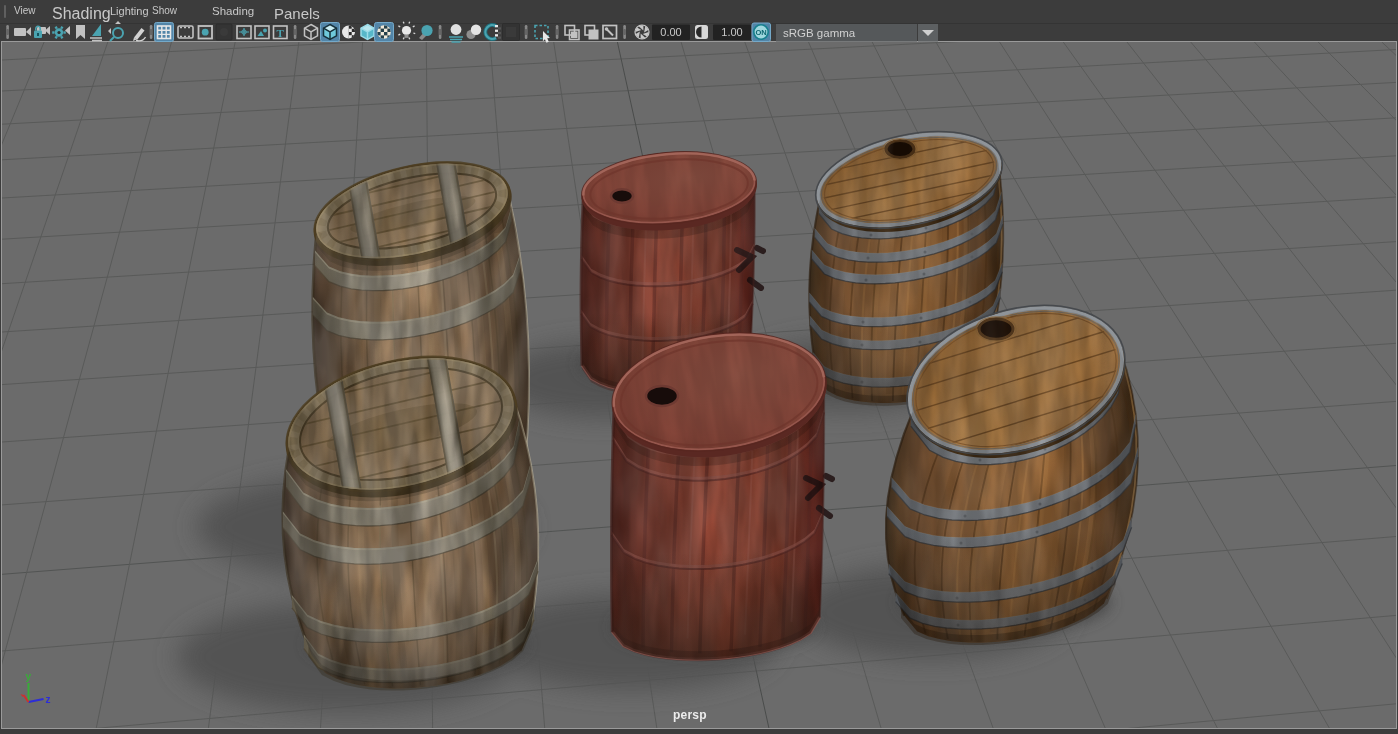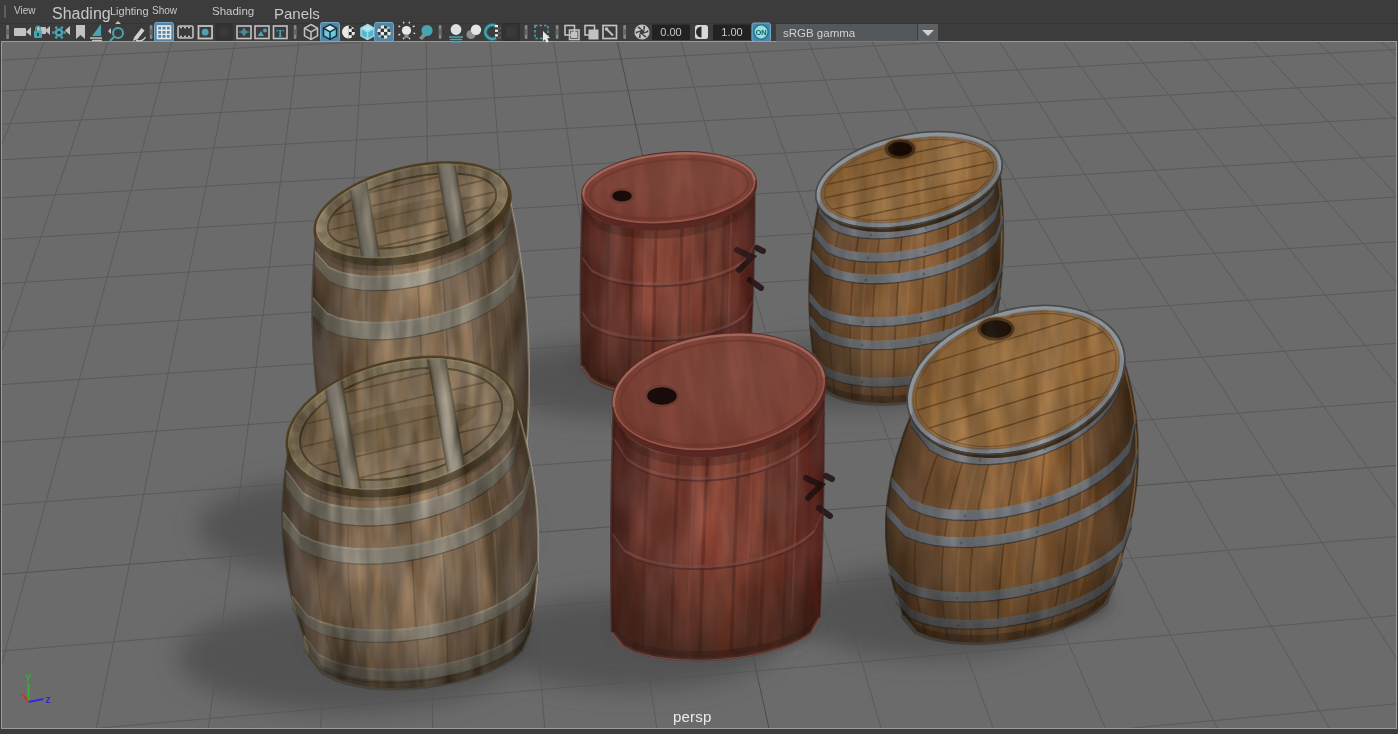--- a/index.html
+++ b/index.html
@@ -1,15 +1,15 @@
 <!DOCTYPE html>
 <html><head><meta charset="utf-8"><style>
 html,body{margin:0;padding:0;width:1398px;height:734px;overflow:hidden;background:#3c3c3c;font-family:"Liberation Sans",sans-serif;}
 #vp{position:absolute;left:2px;top:42px;width:1394px;height:686px;background:#6b6b6b;outline:1px solid #9a9a9a;overflow:hidden;}
-#persp{position:absolute;left:673px;top:708px;color:#ececec;font-size:15px;font-weight:normal;letter-spacing:0.2px;}
+#persp{position:absolute;left:673px;top:708px;color:#ececec;font-size:12px;font-weight:bold;letter-spacing:0.2px;}
 </style></head><body>
 <div id="menubar">
     <span style="position:absolute;left:14px;top:5px;font-size:10px;color:#c8c8c8">View</span>
     <span style="position:absolute;left:52px;top:5px;font-size:16px;color:#c8c8c8">Shading</span>
     <span style="position:absolute;left:110px;top:5px;font-size:11px;color:#c8c8c8">Lighting</span>
     <span style="position:absolute;left:152px;top:5px;font-size:10px;color:#c8c8c8">Show</span>
     <span style="position:absolute;left:212px;top:5px;font-size:11.5px;color:#c8c8c8">Shading</span>
     <span style="position:absolute;left:274px;top:5px;font-size:15px;color:#c8c8c8">Panels</span>
   </div>
 <div style="position:absolute;left:4px;top:5px;width:2px;height:13px;background:#5f5f5f;border-radius:1px"></div>

